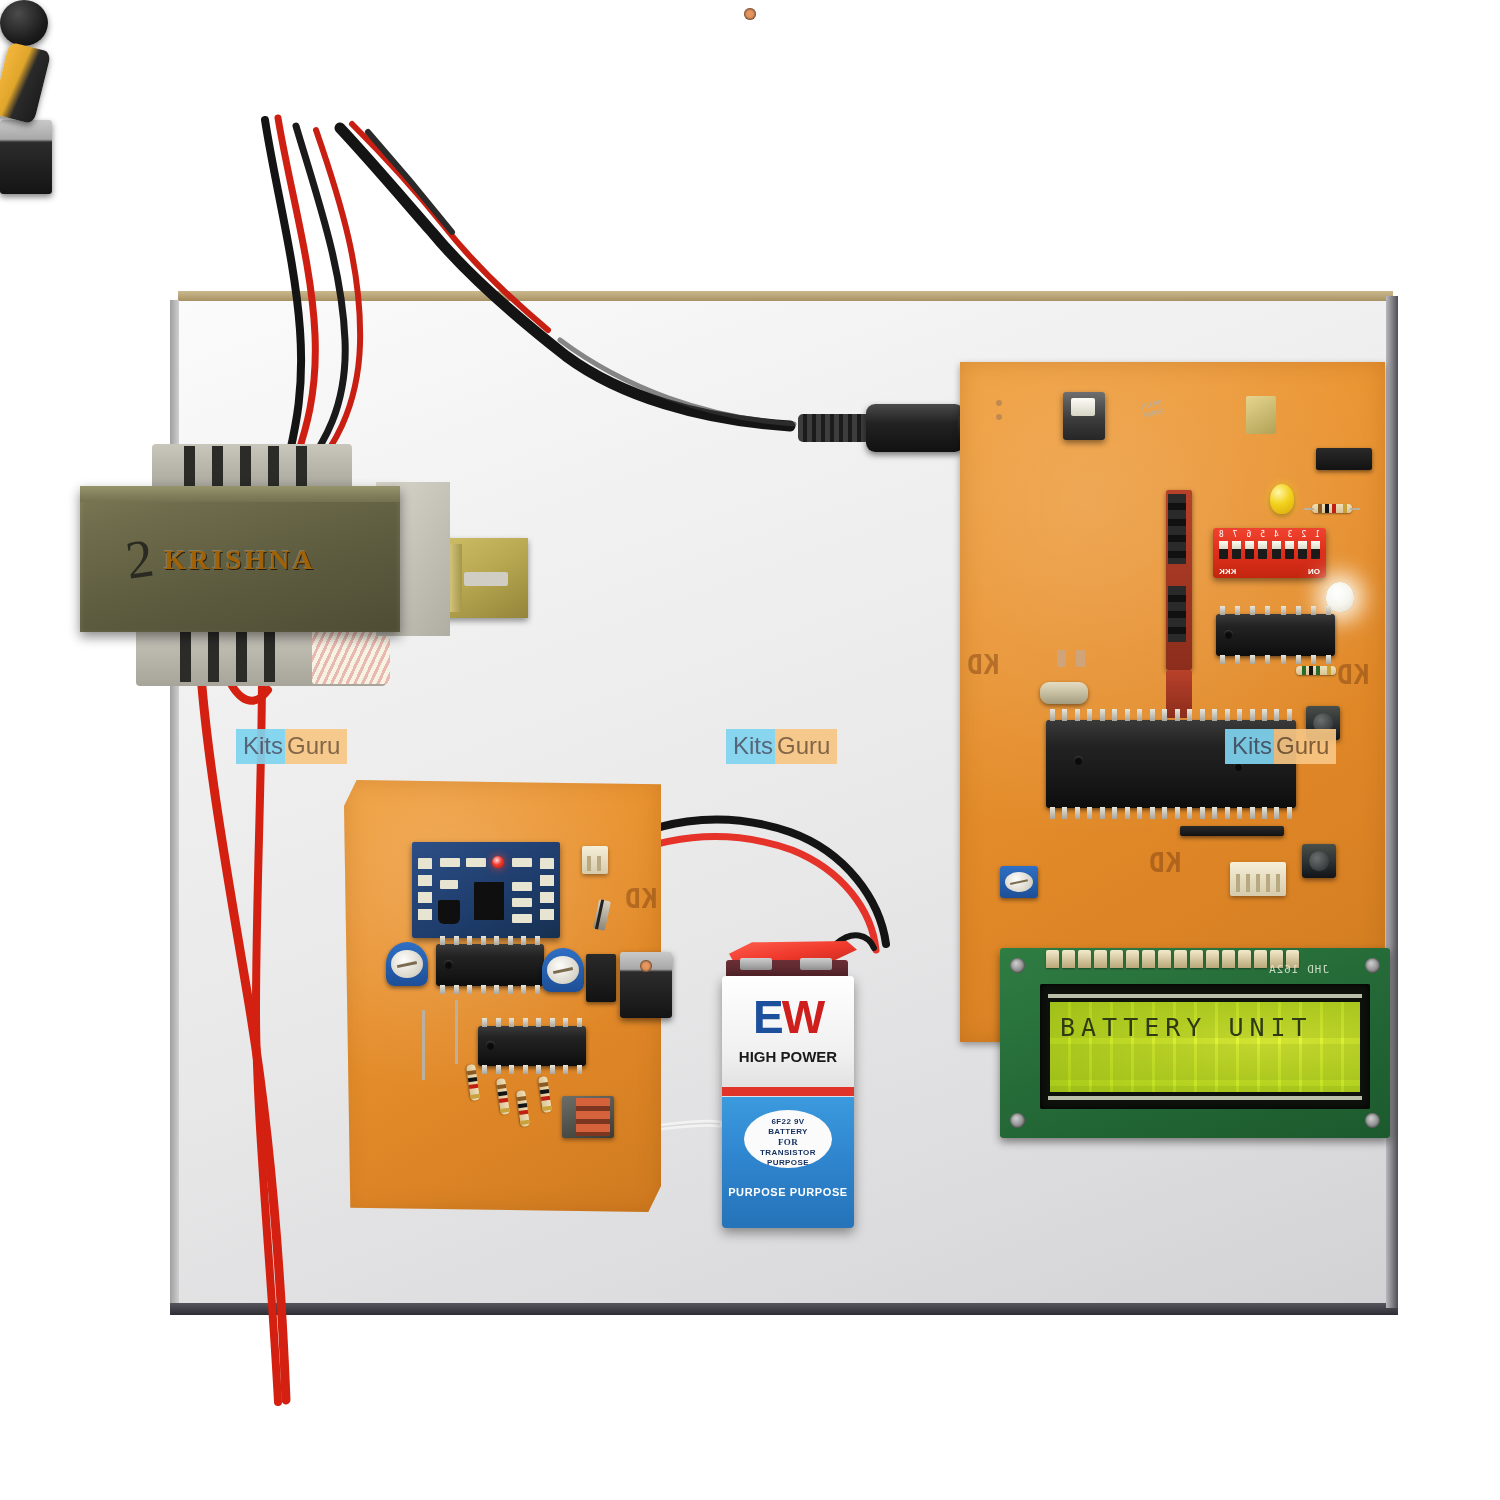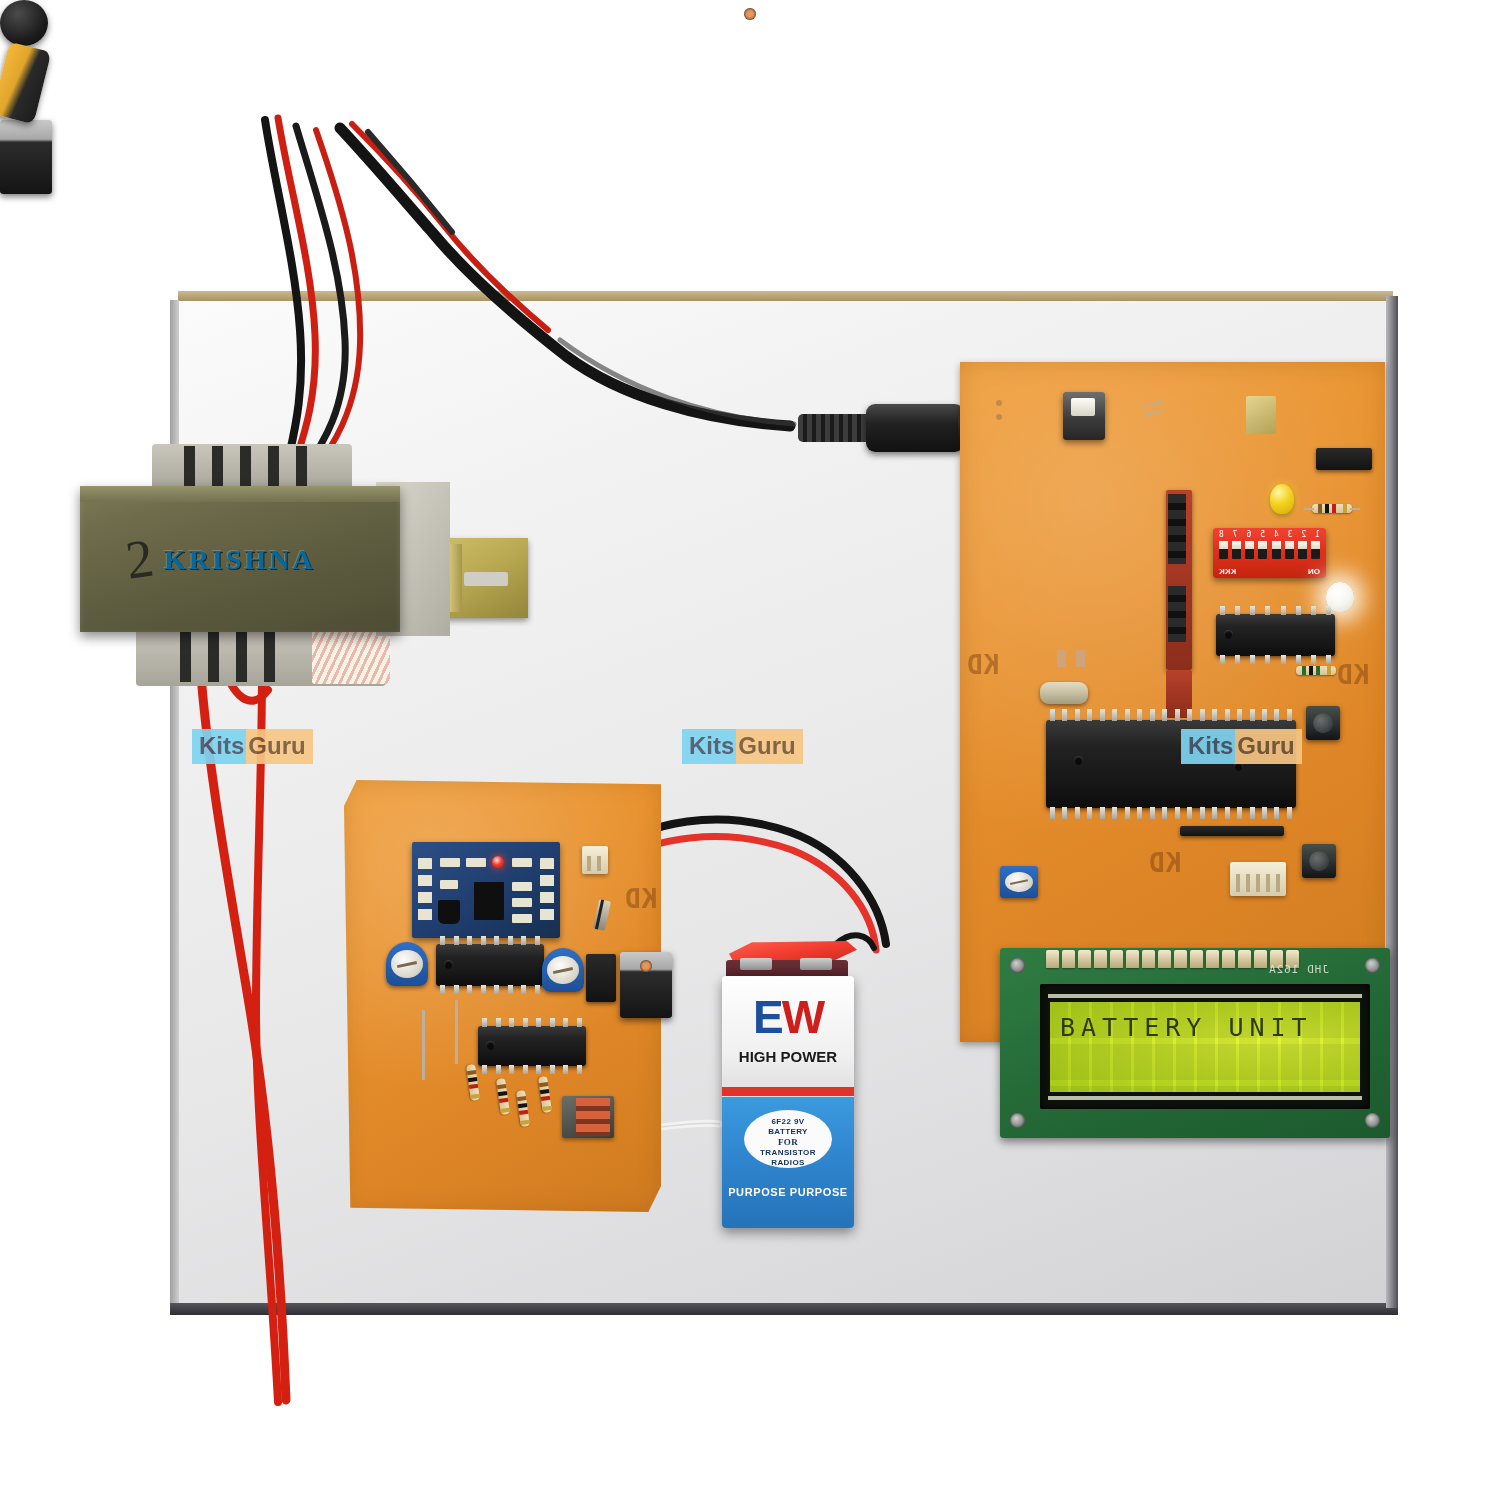--- a/index.html
+++ b/index.html
@@ -141,21 +141,21 @@
     font-family:"DejaVu Sans Mono",monospace;transform:scaleX(-1);letter-spacing:1px;}
 
   
   .xfmr-core{
     position:absolute;
     background:linear-gradient(165deg,#7c7a55 0%,#6e6c4b 20%,#5f5d40 55%,#4e4c33 100%);
     box-shadow:0 5px 11px rgba(0,0,0,.45), inset 0 2px 6px rgba(255,255,255,.12);
   }
   .xfmr-core .top{position:absolute;left:0;right:0;top:0;height:16px;
     background:linear-gradient(180deg,#96946c,#73714f);}
-  .xfmr-brand{position:absolute;color:#0369a1;font-family:"Liberation Serif",serif;
+  .xfmr-brand{position:absolute;color:#a16207;font-family:"Liberation Serif",serif;
     font-weight:bold;letter-spacing:3px;
     text-shadow:1px 1px 0 rgba(0,0,0,.65), -1px -1px 0 rgba(255,255,255,.18);}
   .xfmr-scribble{position:absolute;color:#2a2a22;font-family:"Liberation Serif",serif;
     transform:rotate(-8deg);}
   .xfmr-bobbin{position:absolute;
     background:linear-gradient(180deg,#c9c6bc,#a7a49a);border-radius:4px;}
   .xfmr-lam{position:absolute;background:#2b2b28;}
   .xfmr-bracket{position:absolute;
     background:linear-gradient(150deg,#d7c770,#b8a851 55%,#93853a 100%);
     box-shadow:0 3px 6px rgba(0,0,0,.4);}
@@ -199,22 +199,22 @@
   .jack-relief{position:absolute;
     background:repeating-linear-gradient(90deg,#3d3d3d 0 5px,#1b1b1b 5px 9px);
     border-radius:5px;}
   .jack-socket{position:absolute;border-radius:3px;
     background:linear-gradient(180deg,#333,#0e0e0e);}
 
   
   svg.wires{position:absolute;left:0;top:0;width:1500px;height:1500px;overflow:visible;}
 
   
-  .wm{position:absolute;display:flex;font-weight:bold;
-    font-family:"Liberation Sans",sans-serif;line-height:1;opacity:.92;}
+  .wm{position:absolute;display:flex;font-weight:normal;
+    font-family:"Liberation Sans",sans-serif;line-height:1;opacity:.92;margin-left:44px;}
   .wm .a{background:#7fd4ef;color:#4a5a6e;padding:5px 2px 6px 7px;}
   .wm .b{background:#f7c684;color:#7a5a3a;padding:5px 7px 6px 2px;}
 
   .sm{position:absolute;background:rgba(20,20,20,.9);border-radius:1px;}
   .diode{position:absolute;border-radius:2px;
     background:linear-gradient(180deg,#d9d2c2,#8e8778);}
   .diode:after{content:"";position:absolute;left:2px;top:0;bottom:0;width:3px;background:#222;}
   .conn-white{position:absolute;border-radius:2px;
     background:linear-gradient(180deg,#f6efd9,#d6cbab);box-shadow:0 2px 4px rgba(0,0,0,.35);}
   .conn-white i{position:absolute;top:34%;width:4px;height:55%;background:#b8a981;}
@@ -622,21 +622,21 @@
     <div class="logo" style="top:14px;font-size:46px;letter-spacing:-2px;">
       <span>E</span><span class="w">W</span>
     </div>
     <div class="hp" style="top:72px;font-size:15px;">HIGH POWER</div>
 
     <div class="oval" style="top:134px;width:88px;height:58px;">
       <div style="font-size:8px;">6F22  9V</div>
       <div style="font-size:8px;">BATTERY</div>
       <div style="font-size:9px;font-family:'Liberation Serif',serif;">FOR</div>
       <div style="font-size:8px;">TRANSISTOR</div>
-      <div style="font-size:8px;">RADIOS</div>
+      <div style="font-size:8px;">PURPOSE</div>
     </div>
 
     <div class="gp" style="bottom:30px;font-size:11px;">PURPOSE PURPOSE</div>
   </div>
 
   <div class="lcd-board" style="left:1000px;top:948px;width:390px;height:190px;">
     <div class="hole" style="left:10px;top:10px;"></div>
     <div class="hole" style="right:10px;top:10px;"></div>
     <div class="hole" style="left:10px;bottom:10px;"></div>
     <div class="hole" style="right:10px;bottom:10px;"></div>

